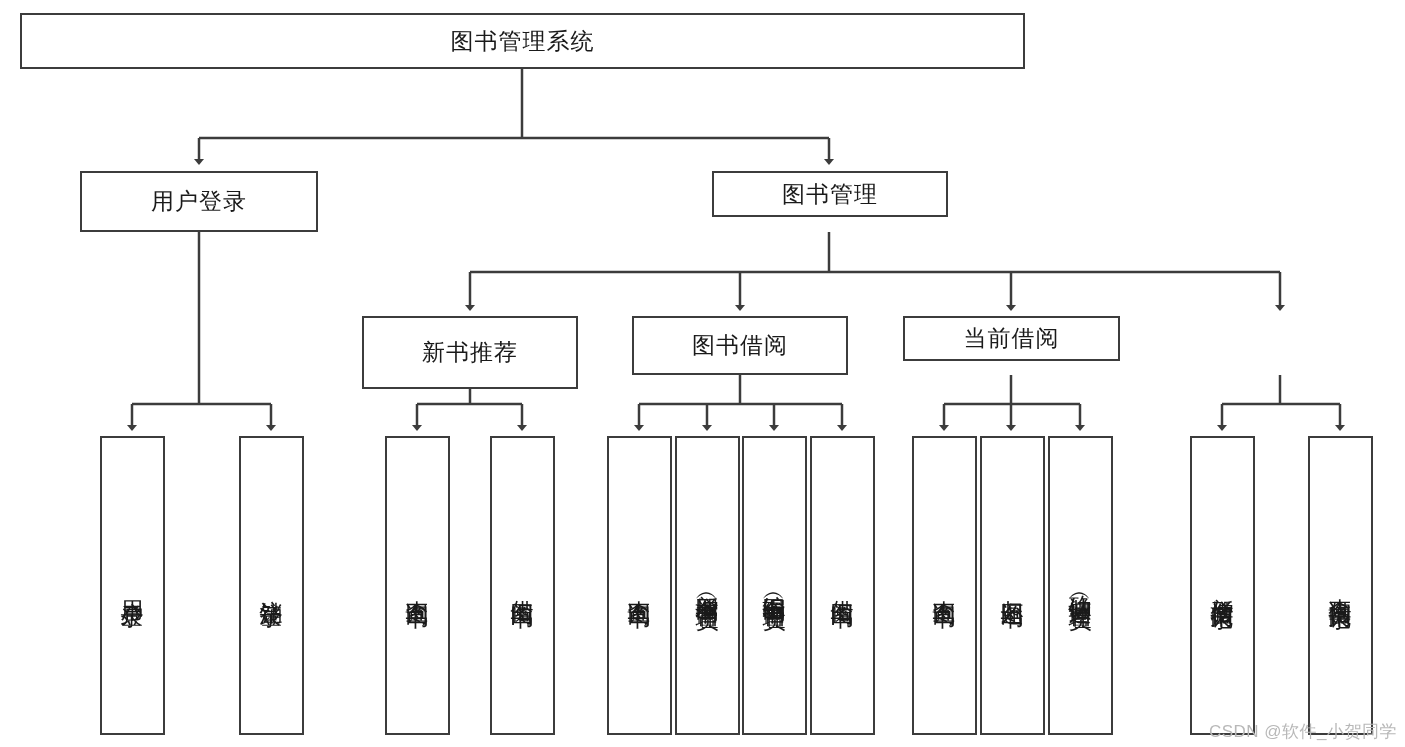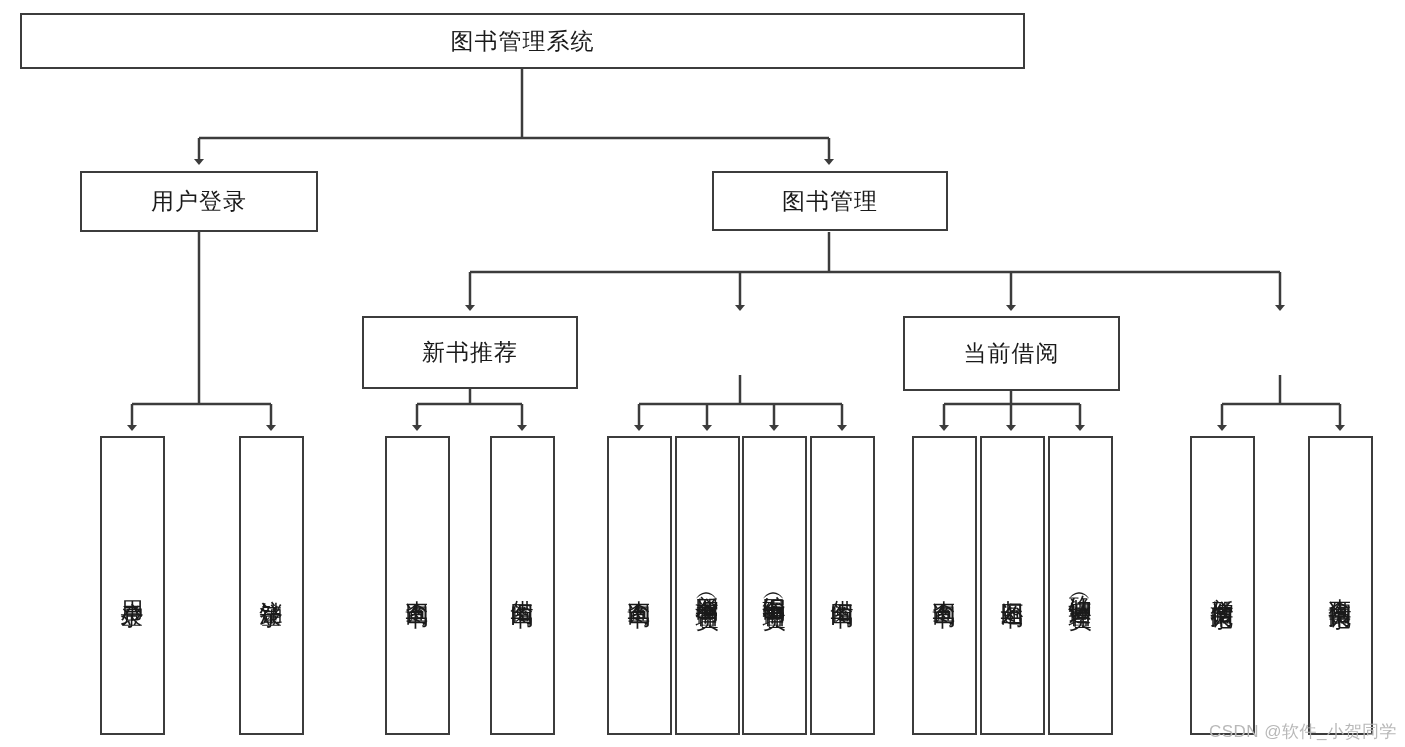--- a/index.html
+++ b/index.html
@@ -119,28 +119,31 @@
     </g>
   </svg>
 
   <div class="node h" style="left:20px; top:13px; width:1005px; height:56px;">
     <span>图书管理系统</span>
   </div>
 
   <div class="node h" style="left:80px; top:171px; width:238px; height:61px;">
     <span>用户登录</span>
   </div>
-  <div class="node h" style="left:712px; top:171px; width:236px; height:60px;">
+  <div class="node h" style="left:712px; top:171px; width:236px; height:46px;">
     <span>图书管理</span>
   </div>
 
   <div class="node h" style="left:362px; top:316px; width:216px; height:73px;">
     <span>新书推荐</span>
   </div>
-  <div class="node h" style="left:903px; top:316px; width:217px; height:75px;">
+  <div class="node h" style="left:632px; top:316px; width:216px; height:59px;">
+    <span>图书借阅</span>
+  </div>
+  <div class="node h" style="left:903px; top:316px; width:217px; height:45px;">
     <span>当前借阅</span>
   </div>
 
   <div class="node v" style="left:100px; top:436px; width:65px; height:299px;">
     <span class="vtext">用户登录</span>
   </div>
   <div class="node v" style="left:239px; top:436px; width:65px; height:299px;">
     <span class="vtext">注销登录</span>
   </div>
 

